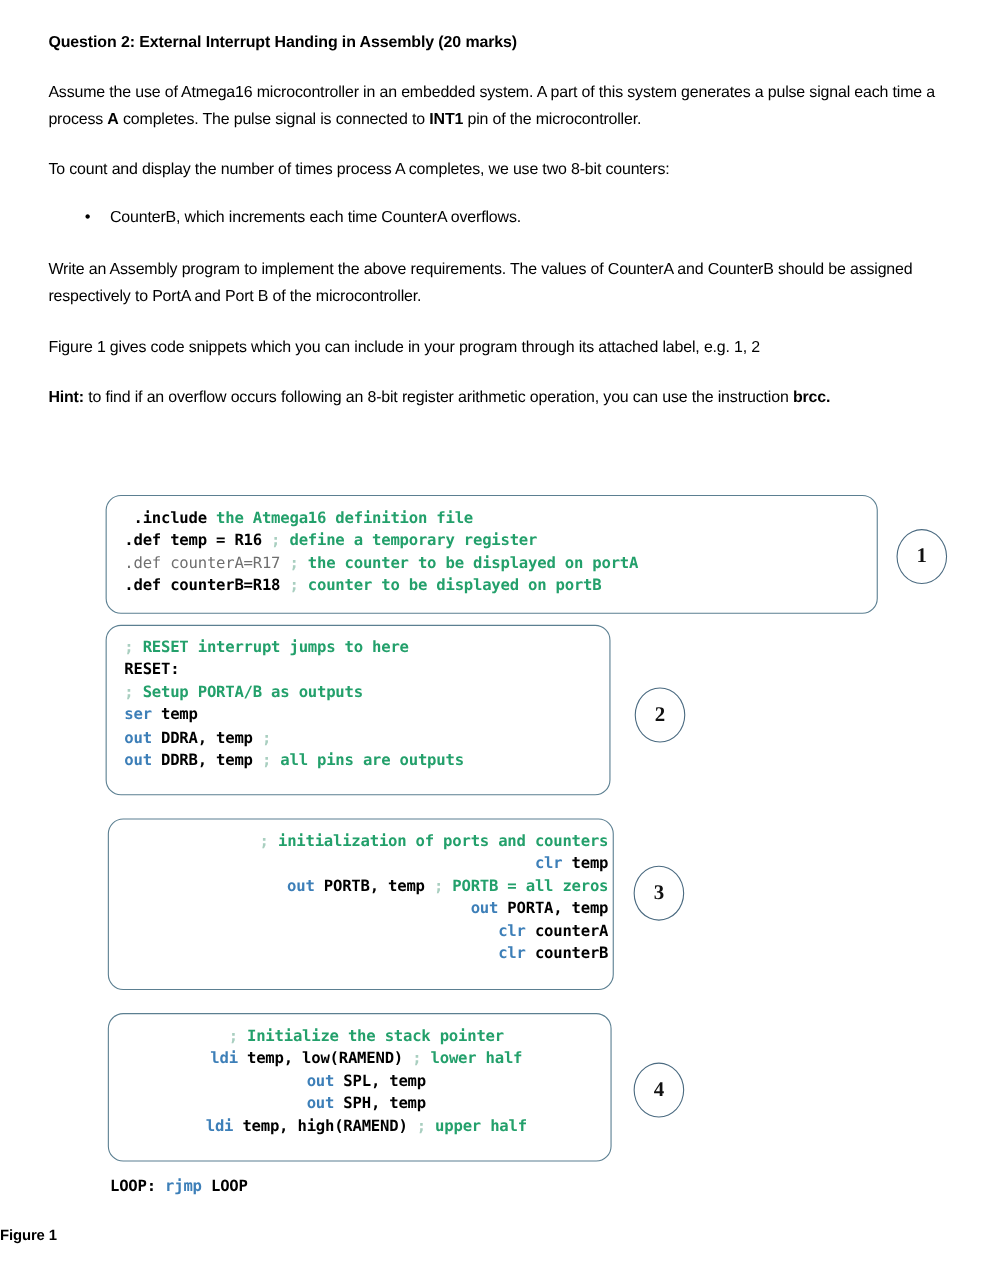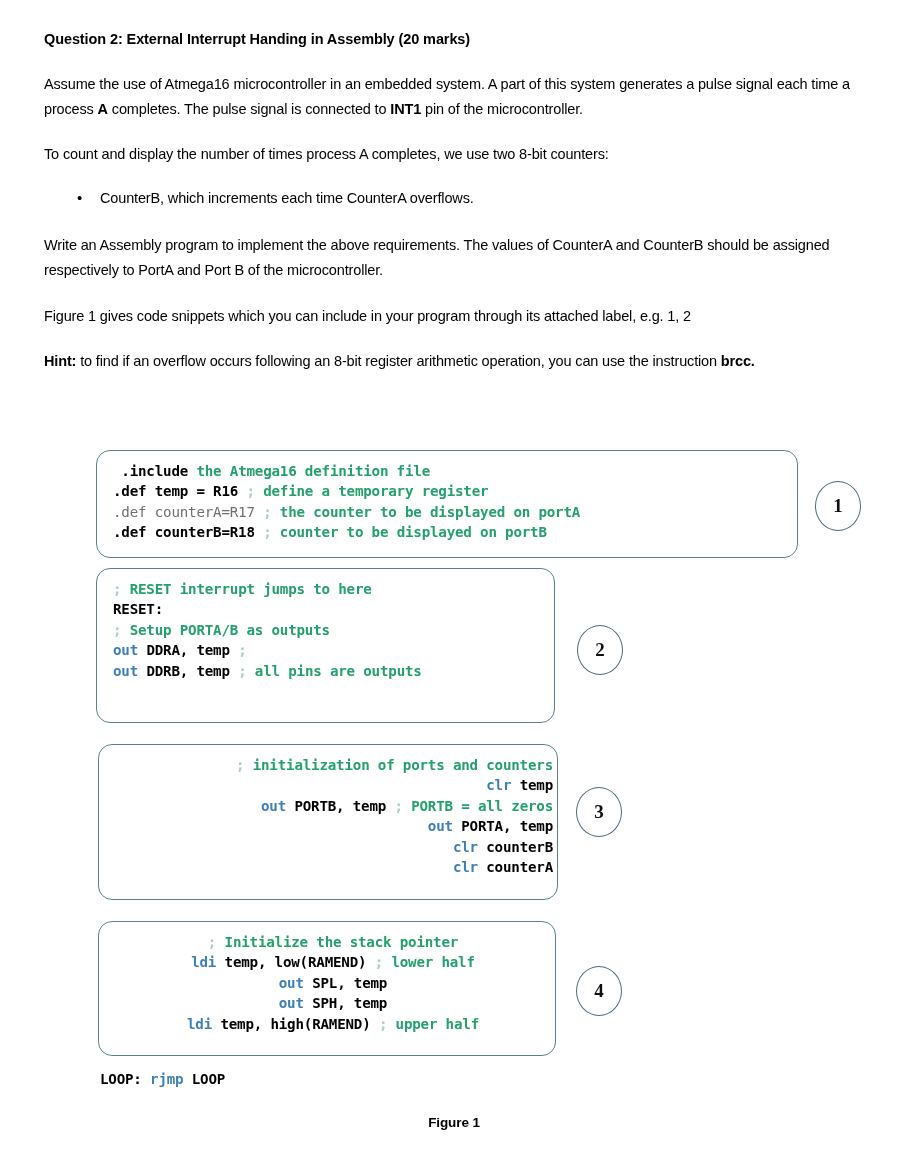--- a/index.html
+++ b/index.html
@@ -127,21 +127,20 @@
     line-height: 20px;
     white-space: pre;
     letter-spacing: -0.2px;
   }
 
   .fig-caption {
     position: absolute;
     left: 0;
     top: 1115px;
     width: 908px;
-    text-align: center;
     font-size: 13.5px;
     font-weight: bold;
     letter-spacing: -0.1px;
   }
 </style>
 </head>
 <body>
 
 <div class="page">
 
@@ -177,31 +176,32 @@
         <div class="code-line"><span class="kw"> .include </span><span class="cmt">the Atmega16 definition file</span></div>
         <div class="code-line"><span class="kw">.def temp = R16 </span><span class="cmt-dim">; </span><span class="cmt">define a temporary register</span></div>
         <div class="code-line"><span class="kw-dim">.def counterA=R17 </span><span class="cmt-dim">; </span><span class="cmt">the counter to be displayed on portA</span></div>
         <div class="code-line"><span class="kw">.def counterB=R18 </span><span class="cmt-dim">; </span><span class="cmt">counter to be displayed on portB</span></div>
       </div>
 
     <div class="code-box" style="left:96px; top:568px; width:459px; height:155px;">
         <div class="code-line"><span class="cmt-dim">; </span><span class="cmt">RESET interrupt jumps to here</span></div>
         <div class="code-line"><span class="kw">RESET:</span></div>
         <div class="code-line"><span class="cmt-dim">; </span><span class="cmt">Setup PORTA/B as outputs</span></div>
+        <div class="code-line"><span class="mn">ser </span><span class="op">temp</span></div>
         <div class="code-line"><span class="mn">out </span><span class="op">DDRA, temp </span><span class="cmt-dim">;</span></div>
         <div class="code-line"><span class="mn">out </span><span class="op">DDRB, temp </span><span class="cmt-dim">; </span><span class="cmt">all pins are outputs</span></div>
       </div>
 
     <div class="code-box" style="left:98px; top:744px; width:460px; height:156px;text-align:right;">
         <div class="code-line"><span class="cmt-dim">; </span><span class="cmt">initialization of ports and counters</span></div>
         <div class="code-line"><span class="mn">clr </span><span class="op">temp</span></div>
         <div class="code-line"><span class="mn">out </span><span class="op">PORTB, temp </span><span class="cmt-dim">; </span><span class="cmt">PORTB = all zeros</span></div>
         <div class="code-line"><span class="mn">out </span><span class="op">PORTA, temp</span></div>
+        <div class="code-line"><span class="mn">clr </span><span class="op">counterA</span></div>
         <div class="code-line"><span class="mn">clr </span><span class="op">counterB</span></div>
-        <div class="code-line"><span class="mn">clr </span><span class="op">counterA</span></div>
       </div>
 
     <div class="code-box" style="left:98px; top:921px; width:458px; height:135px;text-align:center;">
         <div class="code-line"><span class="cmt-dim">; </span><span class="cmt">Initialize the stack pointer</span></div>
         <div class="code-line"><span class="mn">ldi </span><span class="op">temp, low(RAMEND) </span><span class="cmt-dim">; </span><span class="cmt">lower half</span></div>
         <div class="code-line"><span class="mn">out </span><span class="op">SPL, temp</span></div>
         <div class="code-line"><span class="mn">out </span><span class="op">SPH, temp</span></div>
         <div class="code-line"><span class="mn">ldi </span><span class="op">temp, high(RAMEND) </span><span class="cmt-dim">; </span><span class="cmt">upper half</span></div>
       </div>
 

